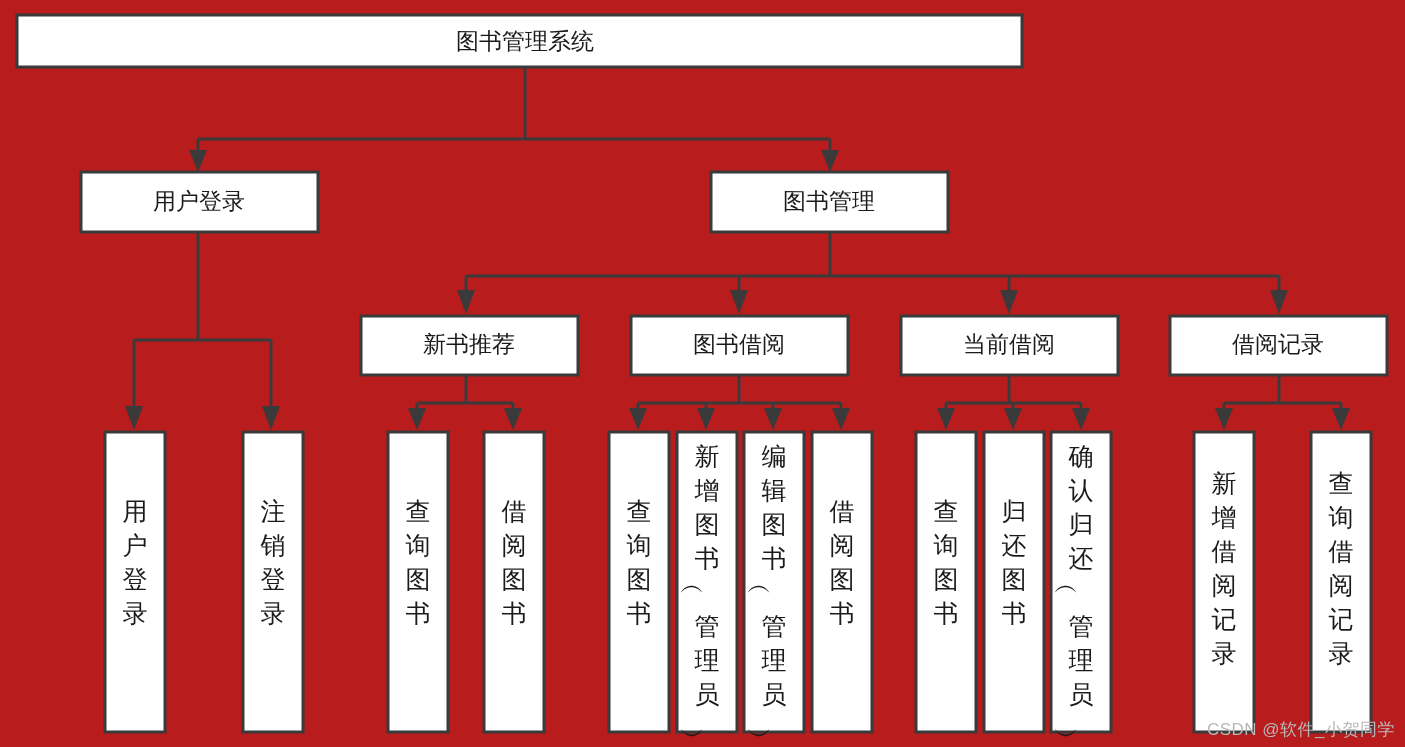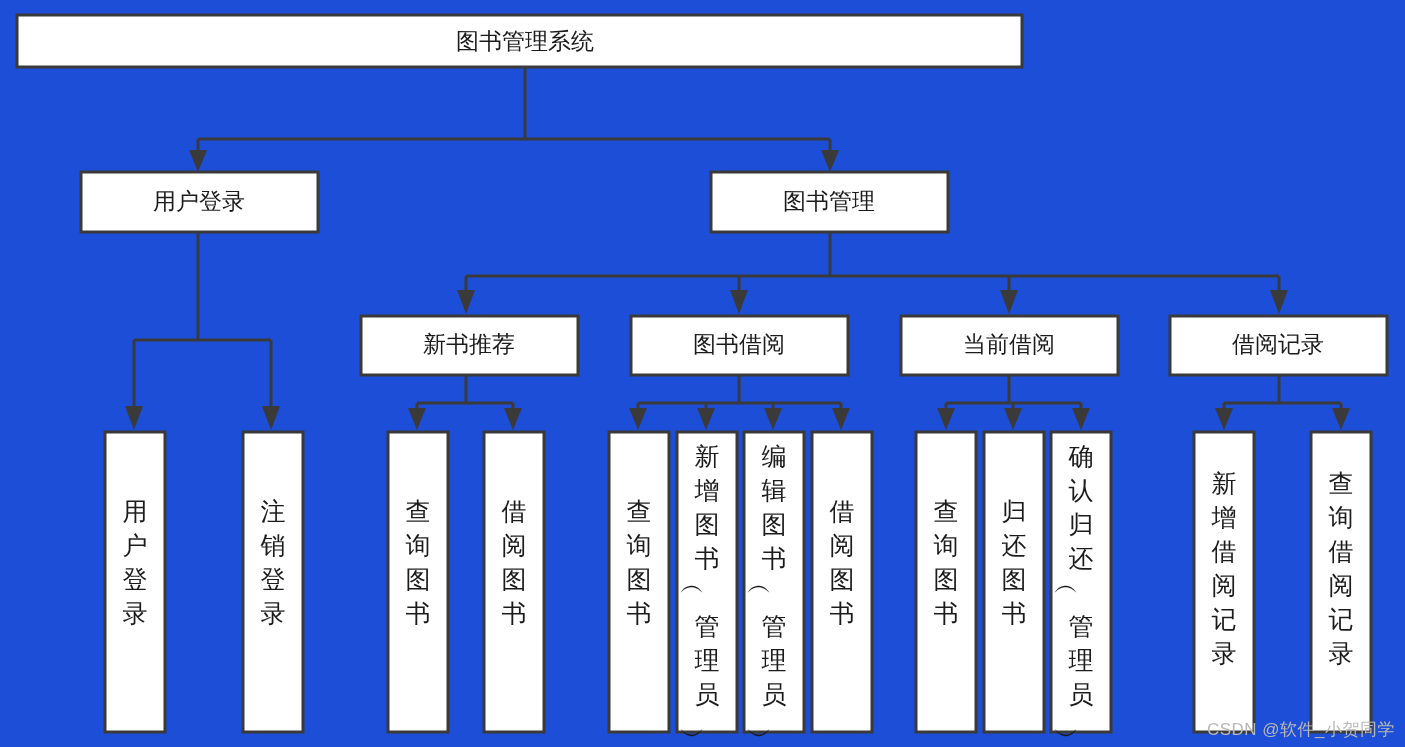--- a/index.html
+++ b/index.html
@@ -10,21 +10,21 @@
   body {
     width: 1405px;
     height: 747px;
     font-family: "Liberation Sans", "DejaVu Sans", sans-serif;
     overflow: hidden;
   }
   #diagram-root {
     position: relative;
     width: 1405px;
     height: 747px;
-    background: #1d4ed8;
+    background: #b91c1c;
   }
   svg#diagram-svg {
     position: absolute;
     left: 0;
     top: 0;
     width: 1405px;
     height: 747px;
   }
   .node-box {
     fill: #ffffff;

